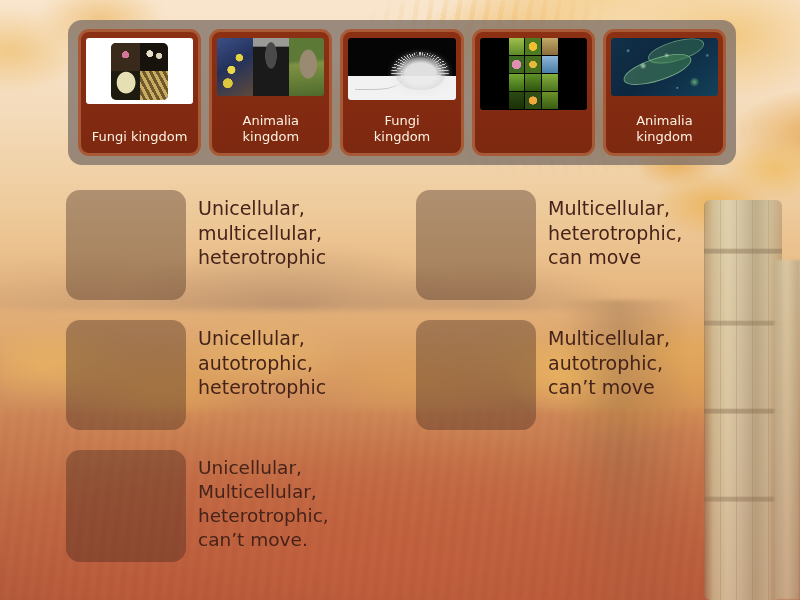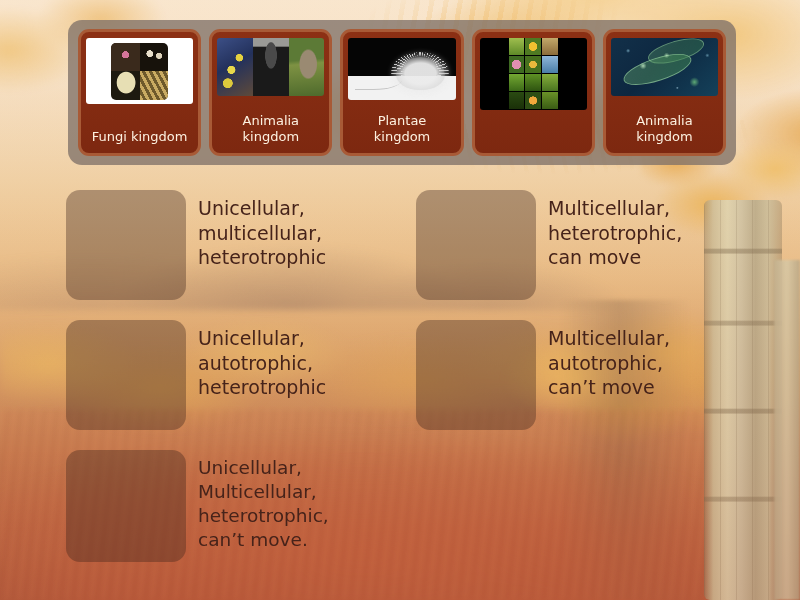--- a/index.html
+++ b/index.html
@@ -444,21 +444,21 @@
       <div class="card-label" style="white-space: pre-line;">Animalia
 kingdom</div>
     </div>
 
     <div class="card">
       <div class="card-img img-monera">
         <div class="monera-flagella"></div>
         <div class="monera-cilia"></div>
         <div class="monera-cell"></div>
       </div>
-      <div class="card-label" style="white-space: pre-line;">Plantae
+      <div class="card-label" style="white-space: pre-line;">Fungi
 kingdom</div>
     </div>
 
     <div class="card">
       <div class="card-img img-plantae">
         <div class="plant-grid">
           <div class="p1"></div>
             <div class="p2"></div>
             <div class="p3"></div>
           <div class="p4"></div>

